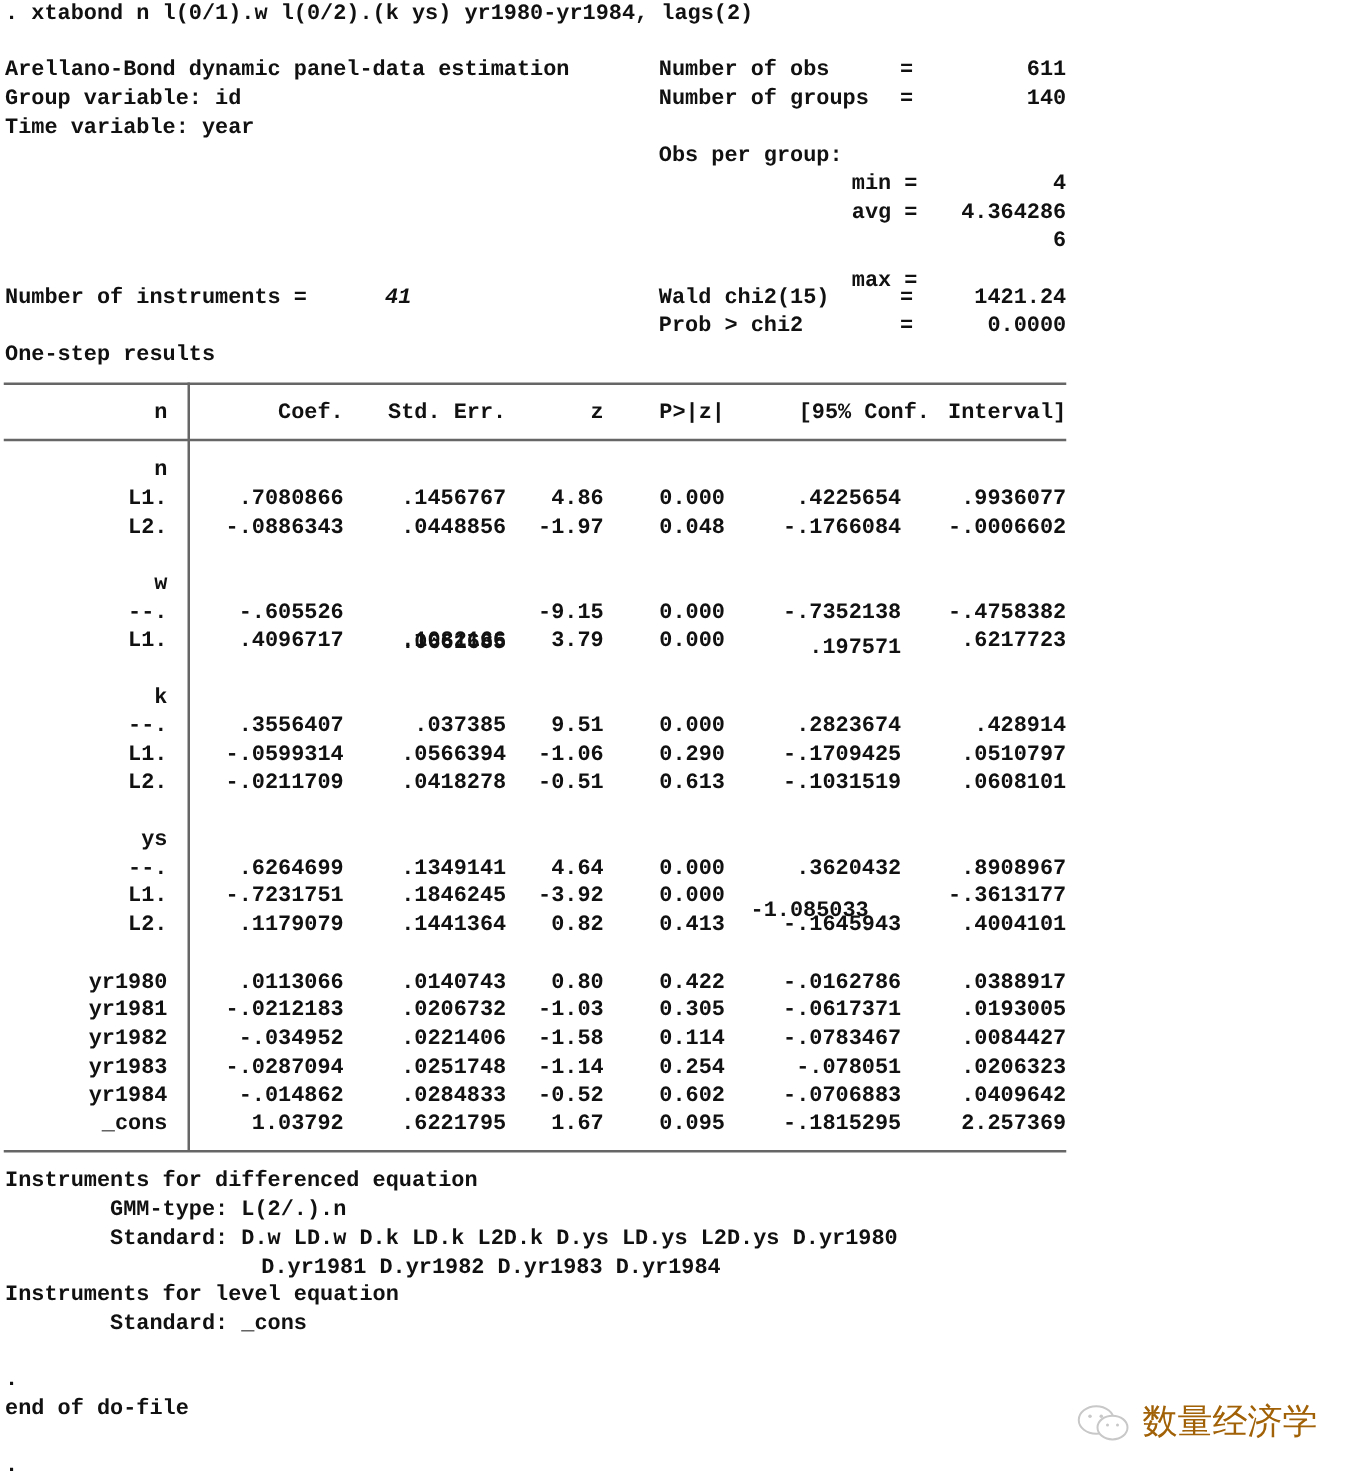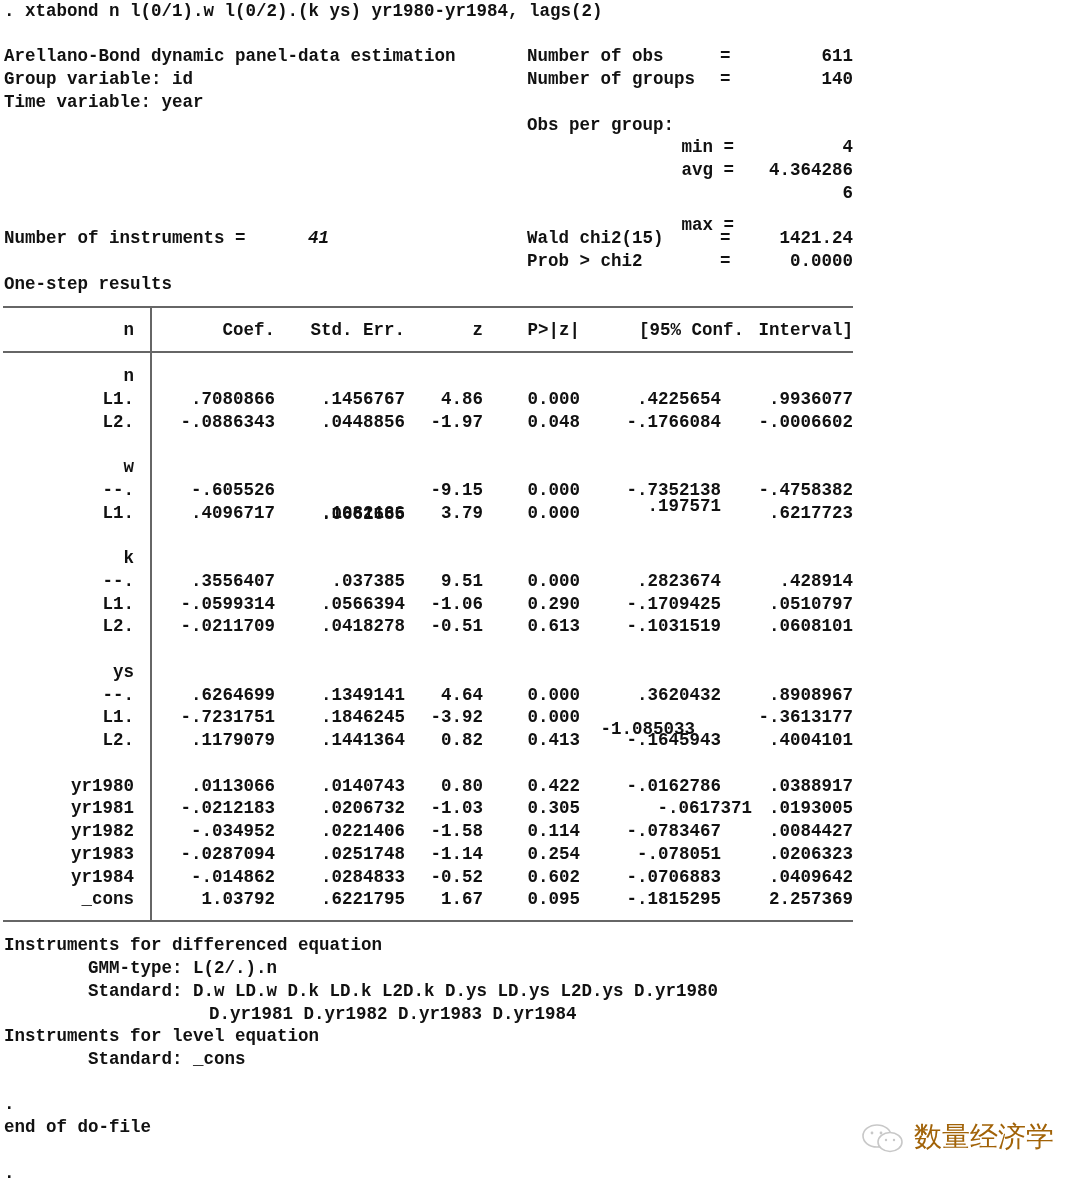--- a/index.html
+++ b/index.html
@@ -104,21 +104,21 @@
         <div class="cell" style="left: 490px; width: 90px; top: 478.75px;">0.000</div>
         <div class="cell" style="left: 600px; width: 121px; top: 478.75px;">-.7352138</div>
         <div class="cell" style="left: 750px; width: 103px; top: 478.75px;">-.4758382</div>
       </div>
       <div>
         <div class="cell" style="left: 0px; width: 134px; top: 501.5px;">L1.</div>
         <div class="cell" style="left: 160px; width: 115px; top: 501.5px;">.4096717</div>
         <div class="cell" style="left: 280px; width: 125px; top: 501.5px;">.1082166</div>
         <div class="cell" style="left: 410px; width: 73px; top: 501.5px;">3.79</div>
         <div class="cell" style="left: 490px; width: 90px; top: 501.5px;">0.000</div>
-        <div class="cell" style="left: 600px; width: 121px; top: 495px;">.197571</div>
+        <div class="cell" style="left: 600px; width: 121px; top: 507px;">.197571</div>
         <div class="cell" style="left: 750px; width: 103px; top: 501.5px;">.6217723</div>
       </div>
       <div>
         <div class="cell" style="left: 0px; width: 134px; top: 547px;">k</div>
       </div>
       <div>
         <div class="cell" style="left: 0px; width: 134px; top: 569.75px;">--.</div>
         <div class="cell" style="left: 160px; width: 115px; top: 569.75px;">.3556407</div>
         <div class="cell" style="left: 280px; width: 125px; top: 569.75px;">.037385</div>
         <div class="cell" style="left: 410px; width: 73px; top: 569.75px;">9.51</div>
@@ -182,21 +182,21 @@
         <div class="cell" style="left: 490px; width: 90px; top: 774.5px;">0.422</div>
         <div class="cell" style="left: 600px; width: 121px; top: 774.5px;">-.0162786</div>
         <div class="cell" style="left: 750px; width: 103px; top: 774.5px;">.0388917</div>
       </div>
       <div>
         <div class="cell" style="left: 0px; width: 134px; top: 797.25px;">yr1981</div>
         <div class="cell" style="left: 160px; width: 115px; top: 797.25px;">-.0212183</div>
         <div class="cell" style="left: 280px; width: 125px; top: 797.25px;">.0206732</div>
         <div class="cell" style="left: 410px; width: 73px; top: 797.25px;">-1.03</div>
         <div class="cell" style="left: 490px; width: 90px; top: 797.25px;">0.305</div>
-        <div class="cell" style="left: 631px; width: 121px; top: 797.25px;">-.0617371</div>
+        <div class="cell" style="left: 600px; width: 121px; top: 797.25px;">-.0617371</div>
         <div class="cell" style="left: 750px; width: 103px; top: 797.25px;">.0193005</div>
       </div>
       <div>
         <div class="cell" style="left: 0px; width: 134px; top: 820px;">yr1982</div>
         <div class="cell" style="left: 160px; width: 115px; top: 820px;">-.034952</div>
         <div class="cell" style="left: 280px; width: 125px; top: 820px;">.0221406</div>
         <div class="cell" style="left: 410px; width: 73px; top: 820px;">-1.58</div>
         <div class="cell" style="left: 490px; width: 90px; top: 820px;">0.114</div>
         <div class="cell" style="left: 600px; width: 121px; top: 820px;">-.0783467</div>
         <div class="cell" style="left: 750px; width: 103px; top: 820px;">.0084427</div>

